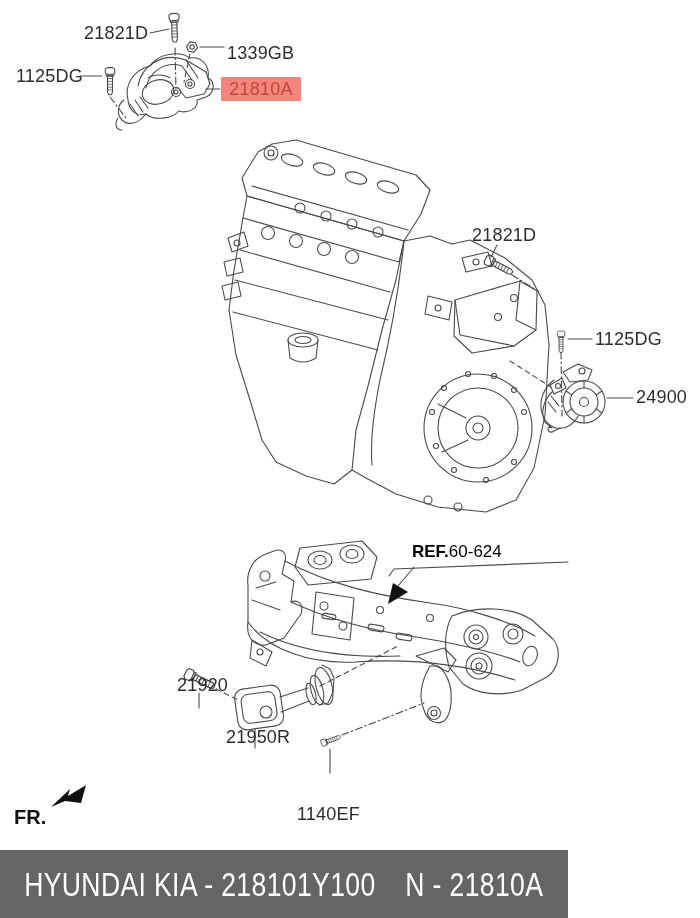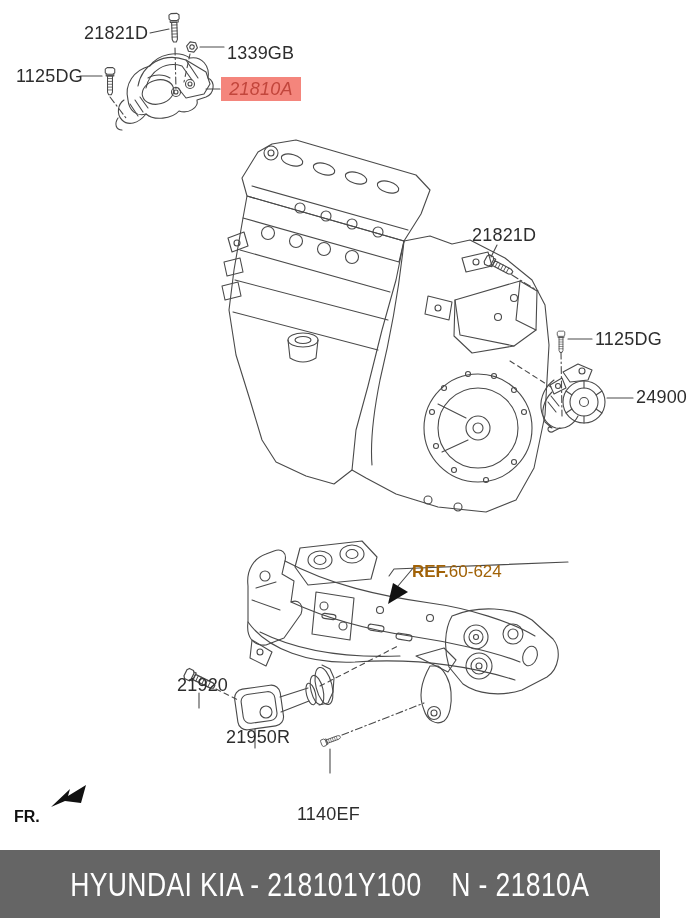--- a/index.html
+++ b/index.html
@@ -16,25 +16,25 @@
   svg.art .dash{stroke-dasharray:5 4;}
   svg.art .thin{stroke-width:0.8;}
   .lbl{
     position:absolute;font-size:18px;color:#2d2d2d;white-space:nowrap;
     letter-spacing:0.2px;line-height:19px;
   }
   .lbl.hl{
     width:80px;height:24px;line-height:24px;text-align:center;
     background:#f4857c;color:#c2463c;
   }
-  .reflbl{position:absolute;font-size:17px;color:#a16207;white-space:nowrap;line-height:18px;margin-top:20px;}
+  .reflbl{position:absolute;font-size:17px;color:#000000;white-space:nowrap;line-height:18px;}
   .reflbl .b{font-weight:700;}
-  .frlbl{position:absolute;font-size:16px;font-weight:700;color:#111;line-height:22px;text-align:right;}
+  .frlbl{position:absolute;font-size:20px;font-weight:700;color:#111;line-height:22px;text-align:right;}
   .footer{
-    position:absolute;left:0;top:850px;width:660px;height:68px;background:#656565;
+    position:absolute;left:0;top:850px;width:568px;height:68px;background:#656565;
     display:flex;align-items:center;justify-content:center;
   }
   .footer .inner{
     display:flex;gap:38px;align-items:baseline;color:#fff;font-size:34px;
     transform:scaleX(0.78);transform-origin:center;white-space:nowrap;
     letter-spacing:0.5px;
   }
 </style>
 </head>
 <body>
@@ -252,21 +252,21 @@
       <path class="fillblk" d="M51,807 L70,789 L68,796 L86,785 L81,803 L65,801 Z"></path>
     </g>
   </svg>
 
   <div class="lbl" style="left:84px;top:24px">21821D</div>
 
   <div class="lbl" style="left:227px;top:44px">1339GB</div>
 
   <div class="lbl" style="left:16px;top:67px">1125DG</div>
 
-  <div class="lbl hl" style="left: 221px; top: 77px; background: rgb(244, 133, 124); color: rgb(194, 70, 60); font-style: italic;">21810A</div>
+  <div class="lbl hl" style="left: 221px; top: 77px; background: rgb(244, 133, 124); color: rgb(194, 70, 60);">21810A</div>
 
   <div class="lbl" style="left:472px;top:226px">21821D</div>
 
   <div class="lbl" style="left:595px;top:330px">1125DG</div>
 
   <div class="lbl" style="left:636px;top:388px">24900</div>
 
   <div class="reflbl" style="left:412px;top:543px">
     <span class="b">REF.</span><span>60-624</span>
   </div>

